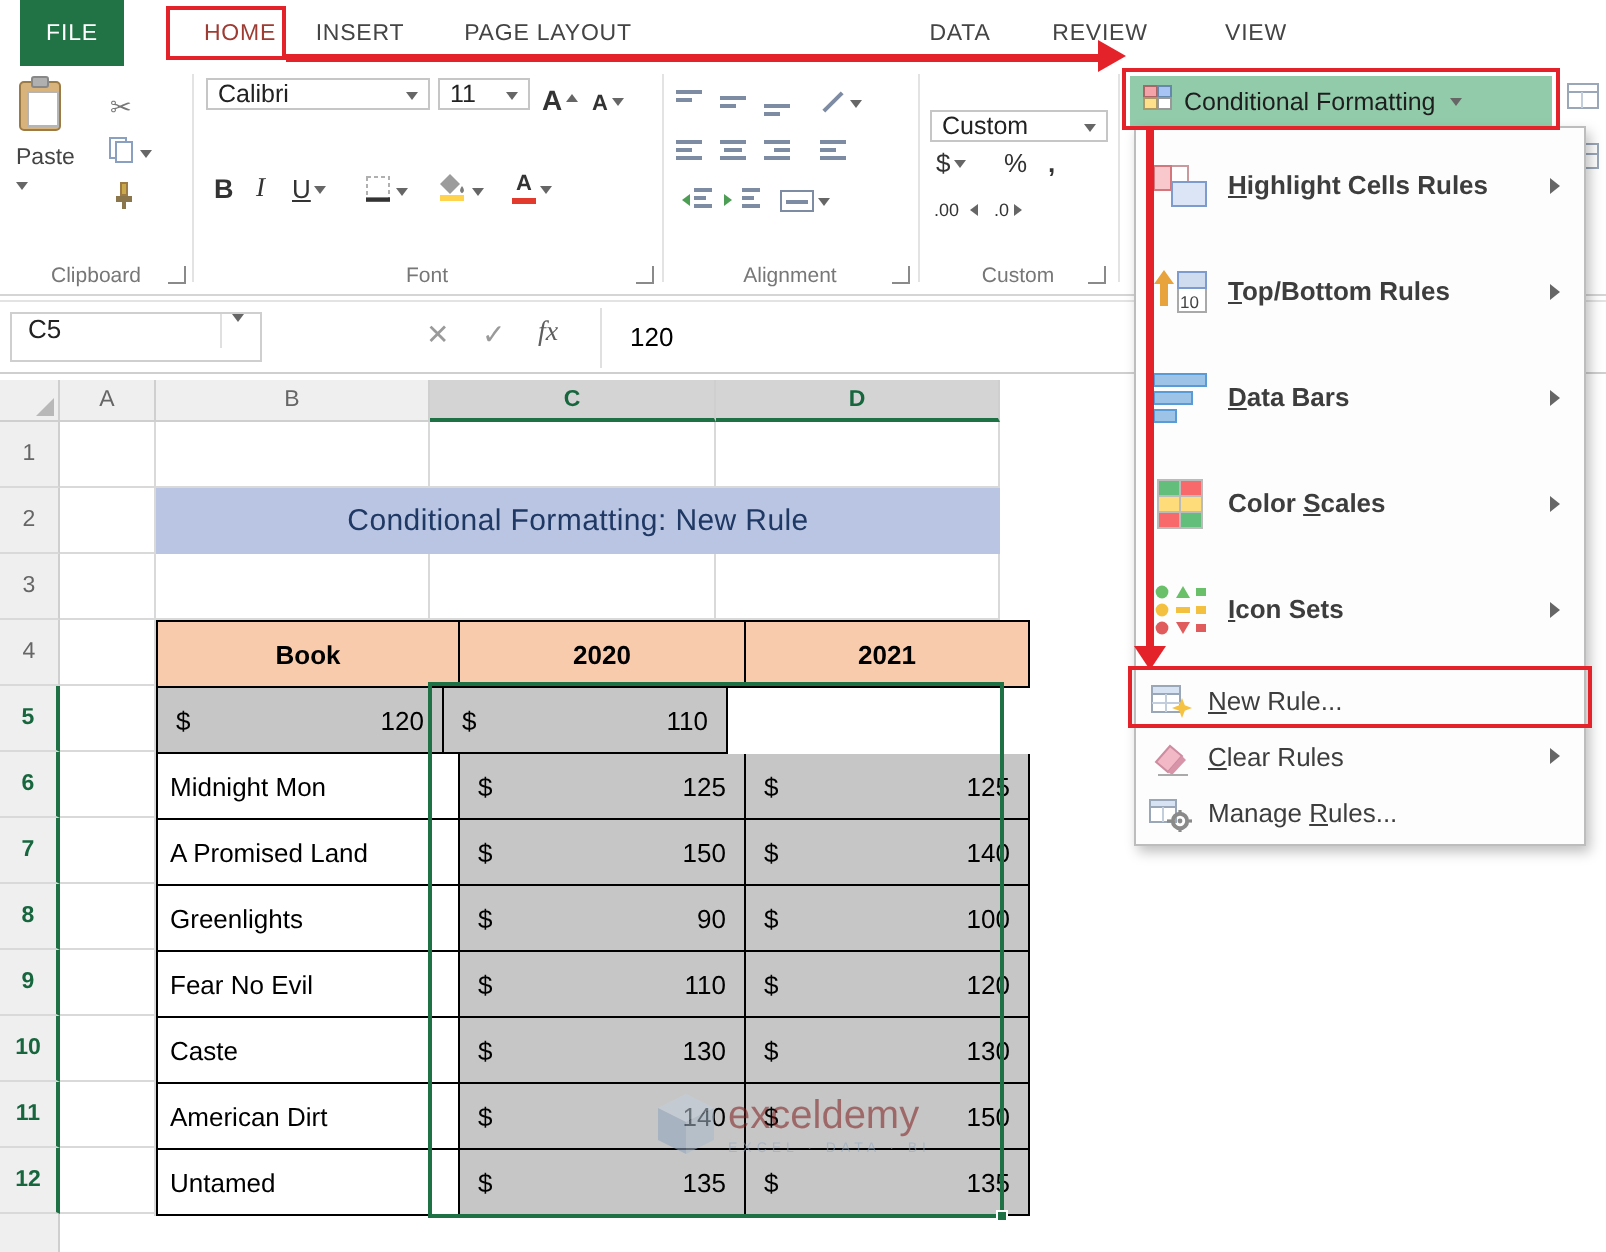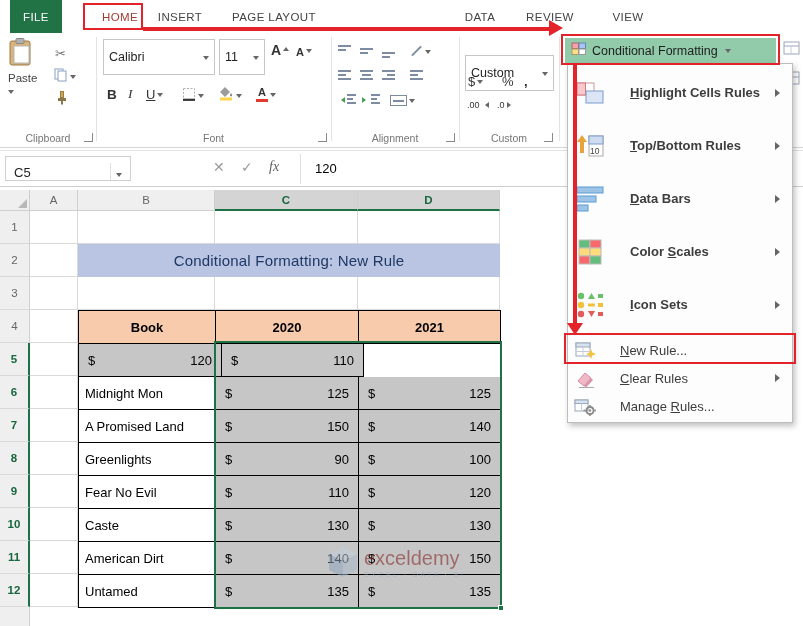--- a/index.html
+++ b/index.html
@@ -16,21 +16,21 @@
   .ribbon { position:absolute; left:0; top:33px; width:100%; height:115px; background:#fff;
             border-bottom:1px solid #d5d5d5; }
   .vsep { position:absolute; top:4px; height:104px; width:1px; background:#e3e3e3; }
   .grp-label { position:absolute; bottom:3px; font-size:10.5px; color:#777; text-align:center; }
   .launcher { position:absolute; bottom:5px; width:9px; height:9px;
               border-right:1.5px solid #8a8a8a; border-bottom:1.5px solid #8a8a8a; }
   .rbtn { position:absolute; height:20px; display:flex; align-items:center; gap:2px;
           font-size:13px; color:#333; }
   .chev { width:0; height:0; border:3.5px solid transparent; border-top:4.5px solid #666;
           margin-top:4px; display:inline-block; }
-  .combo { position:absolute; height:36px; border:1px solid #c6c6c6; background:#fff;
+  .combo { position:absolute; height:16px; border:1px solid #c6c6c6; background:#fff;
            display:flex; align-items:center; font-size:12.5px; color:#222; padding:0 5px; }
   .combo .chev { margin-left:auto; }
   .paste-btn { position:absolute; left:8px; top:5px; width:46px; height:74px;
                display:flex; flex-direction:column; align-items:flex-start; gap:2px; }
   .paste-btn .plabel { font-size:11.5px; color:#444; }
   .cuticon { font-size:13px; color:#777; }
   .stacked { display:flex; flex-direction:column; align-items:center; line-height:1; }
   .stacked b { font-size:11px; font-weight:bold; color:#333; }
   .stacked i { display:block; width:12px; height:3px; margin-top:1px; }
   .bars { display:flex; flex-direction:column; gap:2px; width:13px; height:13px; }
@@ -47,21 +47,21 @@
   .ital-i { font-style:italic; font-family:"Liberation Serif", serif; font-size:13.5px; }
   .und-u { text-decoration:underline; font-size:13px; }
   .cf-btn { position:absolute; left:565px; top:5px; width:211px; height:25px; background:#92cbaa;
             display:flex; align-items:center; gap:5px; padding:0 6px; font-size:12.5px; color:#1e1e1e; }
   .cf-btn .chev { margin-left:2px; }
 
   
   .fbar { position:absolute; left:0; top:150px; width:100%; height:37px; background:#fff;
           border-top:1px solid #e3e3e3; border-bottom:1px solid #cfcfcf; }
   .namebox { position:absolute; left:5px; top:5px; width:126px; height:25px; border:1px solid #cfcfcf;
-             display:flex; align-items:flex-end; font-size:13px; color:#222; padding:0 8px; background:#fff; }
+             display:flex; align-items:flex-start; font-size:13px; color:#222; padding:0 8px; background:#fff; }
   .nb-div { margin-left:auto; width:1px; height:17px; background:#e0e0e0; margin-right:5px; }
   .fbtn { position:absolute; top:8px; font-size:14px; color:#9a9a9a; }
   .fx { font-family:"Liberation Serif", serif; font-style:italic; color:#5f5f5f; }
   .fdiv { position:absolute; left:300px; top:3px; width:1px; height:30px; background:#e0e0e0; }
   .fvalue { position:absolute; left:315px; top:10px; font-size:13px; color:#000; }
 
   
   .sheet { position:absolute; left:0; top:190px; width:510px; height:436px; background:#fff; }
   .ch { position:absolute; top:0; height:21px; background:#efefef; border-right:1px solid #cfcfcf;
         border-bottom:1px solid #cfcfcf; display:flex; align-items:center; justify-content:center;
@@ -77,36 +77,36 @@
            background-image:repeating-linear-gradient(to bottom, transparent 0, transparent 32px, #d9d9d9 32px, #d9d9d9 33px); }
   .vline { position:absolute; top:0; width:1px; height:397px; background:#d9d9d9; }
   .title-cell { position:absolute; left:48px; top:33px; width:422px; height:33px; background:#b9c5e2;
                 color:#1f3864; font-weight:normal; font-size:15px; display:flex; align-items:center;
                 justify-content:center; letter-spacing:.2px; z-index:1; }
   .btable { position:absolute; left:48px; top:99px; border-left:1px solid #000; border-top:1px solid #000;
             background:#fff; z-index:2; }
   .trow { display:flex; height:33px; }
   .tc { border-right:1px solid #000; border-bottom:1px solid #000; font-size:13px; color:#000;
         display:flex; align-items:center; background:#fff; }
-  .tc.b { width:137px; padding:0 6px; }
+  .tc.b { width:151px; padding:0 6px; }
   .tc.c { width:143px; } .tc.d { width:142px; }
   .trow.hd .tc { background:#f8cbad; font-weight:bold; justify-content:center; padding:0; }
   .tc.money { background:#c6c6c6; justify-content:space-between; padding:0 9px; }
   .sel-outline { position:absolute; left:184px; top:130px; width:288px; height:268px;
                  border:2px solid #1e7145; z-index:3; pointer-events:none; }
   .fill-handle { position:absolute; right:-4px; bottom:-4px; width:6px; height:6px;
                  background:#1e7145; border:1px solid #fff; }
 
   
   .cf-menu { position:absolute; left:567px; top:63px; width:226px; background:#fdfdfd;
              border:1px solid #bdbdbd; box-shadow:2px 3px 6px rgba(0,0,0,.25); z-index:50; padding:2px 0; }
   .mi { display:flex; align-items:center; height:53px; padding:0 8px 0 4px; }
   .mi .ic { width:36px; height:36px; flex:0 0 36px; display:flex; align-items:center;
             justify-content:center; position:relative; }
-  .mi .lbl { font-size:13px; color:#3d3d3d; font-weight:bold; margin-left:22px; }
+  .mi .lbl { font-size:13px; color:#3d3d3d; font-weight:bold; margin-left:6px; }
   .mi .arr { margin-left:auto; width:0; height:0; border:4px solid transparent; border-left:5px solid #666; }
   .mi.small { height:28px; }
   .mi.small .ic { width:26px; flex:0 0 26px; height:22px; }
   .mi.small .lbl { font-weight:normal; }
   .mi-sep { height:1px; background:#d9d9d9; margin:2px 3px; }
   .badge10 { position:absolute; left:18px; top:18px; font-size:8.5px; color:#444; }
 
   
   .ann { position:absolute; z-index:60; pointer-events:none; }
   .ann-box { border:2.5px solid #e3222a; }

